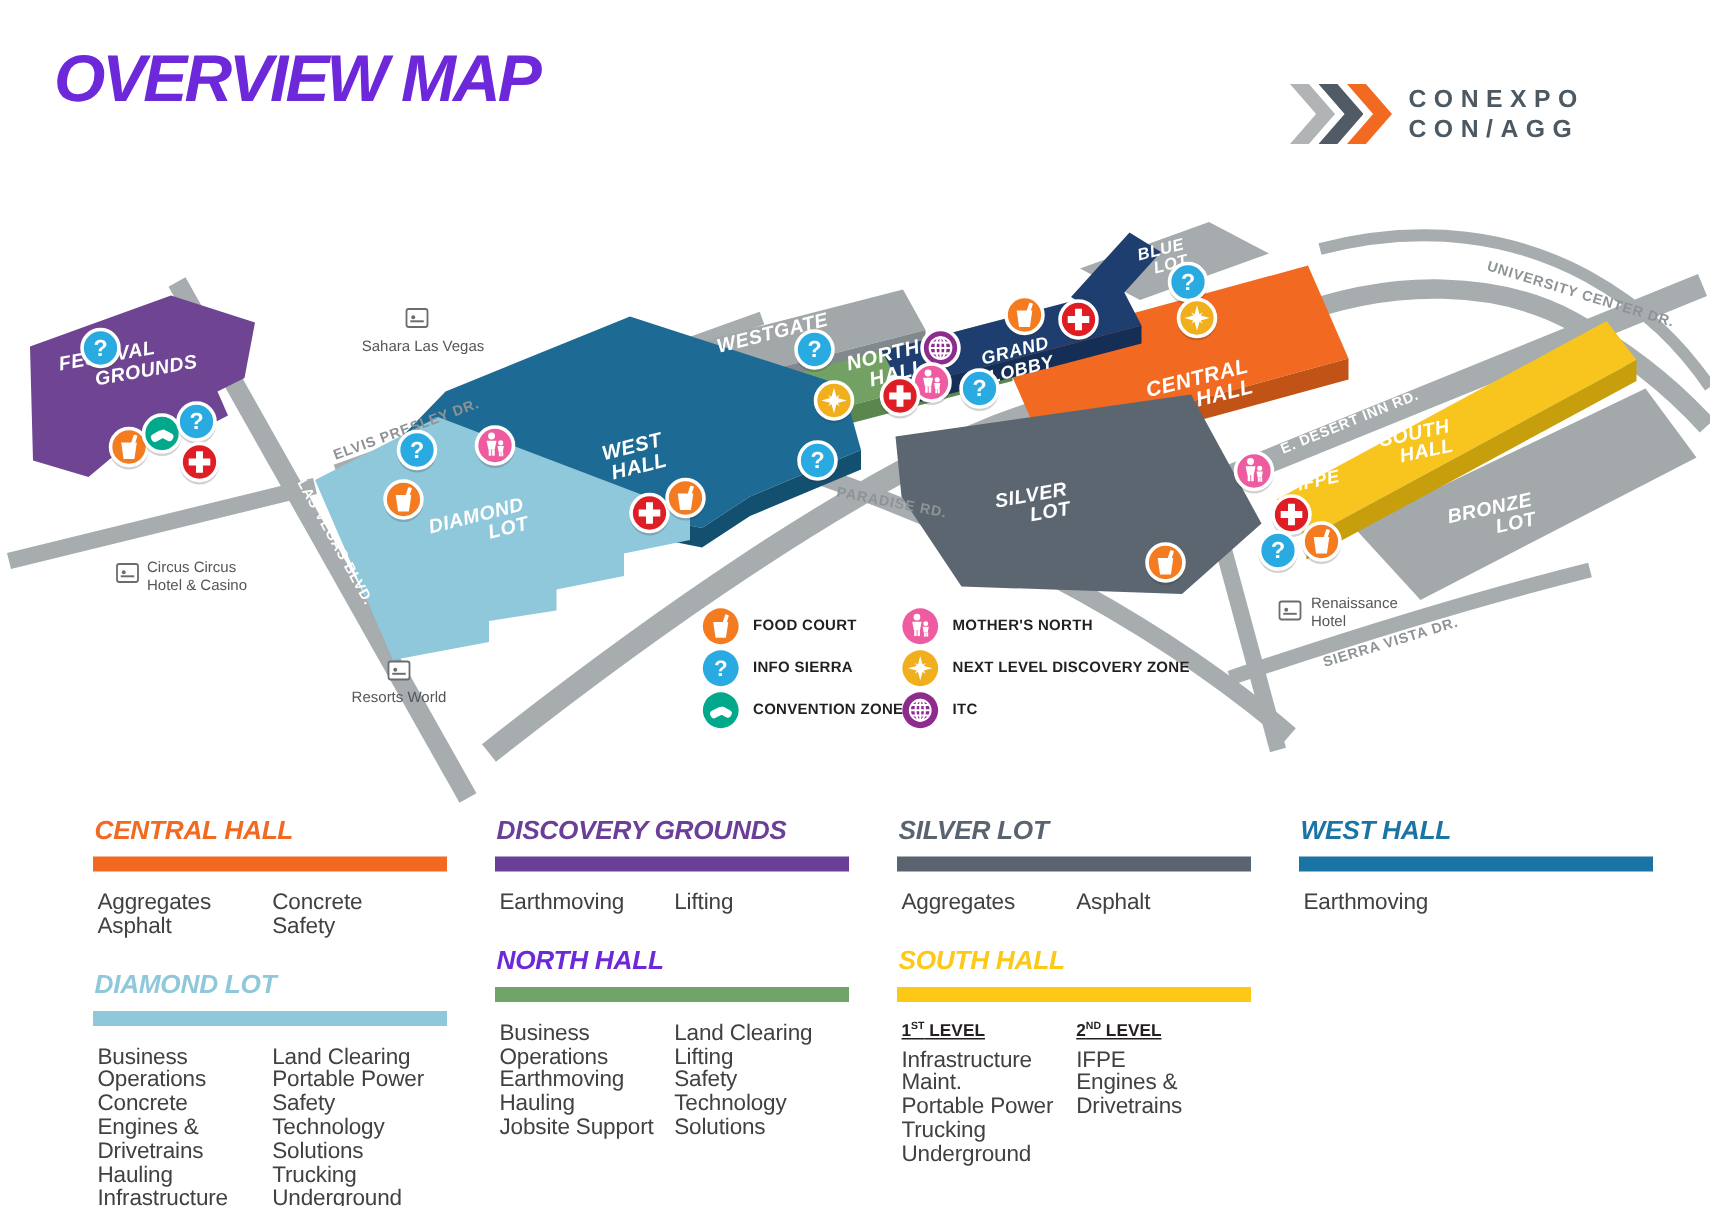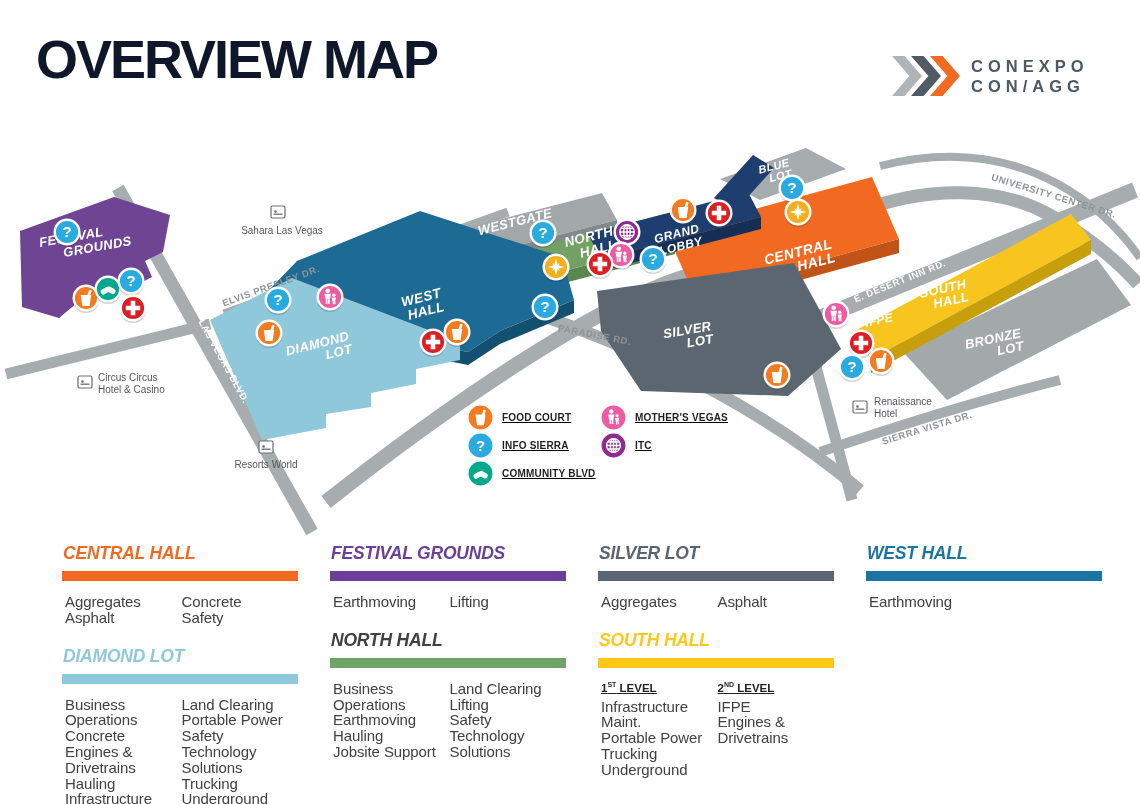--- a/index.html
+++ b/index.html
@@ -1,42 +1,42 @@
 <!DOCTYPE html>
 <html><head>
 <meta charset="utf-8">
 <style>
   html,body { margin:0; padding:0; background:#fff; }
   .page { position:relative; width:1140px; height:804px; background:#fff; overflow:hidden;
           font-family:"Liberation Sans", sans-serif; }
 
   
-  .title { position:absolute; left:36px; top:28px; font-size:54px; font-weight:bold; 
-           color:#0f172a; letter-spacing:-2px; }
-  .logo { position:absolute; left:892px; top:56px; display:flex; align-items:flex-start; }
+  .title { position:absolute; left:36px; top:28px; font-size:44px; font-weight:bold; font-style:italic;
+           color:#6d28d9; letter-spacing:-2px; }
+  .logo { position:absolute; left:860px; top:56px; display:flex; align-items:flex-start; }
   .chevrons { display:flex; align-items:center; }
   .chev { width:30px; height:40px; display:inline-block; margin-right:-11px;
           clip-path:polygon(0 0,42% 0,100% 50%,42% 100%,0 100%,58% 50%); }
   .logo-text { margin-left:22px; font-weight:bold; font-size:16.5px; letter-spacing:5px;
                color:#4C5862; line-height:20px; white-space:nowrap; }
 
   
   #map-svg { position:absolute; left:0; top:130px; }
   .road { stroke:#A7ACAE; fill:none; }
   .vlabel { fill:#fff; font-weight:bold; font-style:italic; letter-spacing:0.4px; }
   .slabel { font-weight:bold; font-size:9.5px; letter-spacing:0.6px; }
   .sw { fill:#fff; } .sg { fill:#8E9396; }
   .lmk { fill:#55565A; font-size:10px; }
   .hbox { fill:#fff; stroke:#6A6C6E; stroke-width:1.2; }
   .hglyph { fill:#6A6C6E; }
   .hline { stroke:#6A6C6E; stroke-width:1.3; fill:none; }
 
   
   .legend { position:absolute; left:468px; top:403px; display:flex; }
-  .lcol { display:flex; flex-direction:column;text-decoration:underline; }
+  .lcol { display:flex; flex-direction:column; }
   .lcol:first-child { width:133px; }
   .lrow { display:flex; align-items:center; height:28px; }
   .licon { width:25px; height:25px; margin-right:9px; flex:0 0 auto; }
   .llabel { font-size:10px; font-weight:bold; color:#231F20; letter-spacing:0.2px; white-space:nowrap; }
 
   
   .sections { position:absolute; left:62px; top:543px; width:1040px; display:grid;
               grid-template-columns:repeat(4,1fr); column-gap:32px; align-items:start; }
   .sec { margin-bottom:20px; }
   .sec h2 { margin:0 0 7px 1px; font-size:17.5px; font-weight:bold; font-style:italic; letter-spacing:-0.2px; }
@@ -371,39 +371,49 @@
           <span class="llabel">INFO SIERRA</span>
         </div>
         <div class="lrow">
           <span class="licon"><svg width="25" height="25" viewBox="-13 -13 26 26">
               <circle r="12.4" fill="#00A98C"></circle>
               <g fill="#fff">
                 <rect x="-8" y="-2.5" width="9.5" height="5.5" rx="2.4" transform="rotate(-28)"></rect>
                 <rect x="-1.5" y="-3" width="9.5" height="5.5" rx="2.4" transform="rotate(28)"></rect>
               </g>
             </svg></span>
-          <span class="llabel">COMMUNITY BLVD</span>
+          <span class="llabel">CONVENTION ZONE</span>
         </div>
       </div>
     <div class="lcol" id="legend-col-1">
         <div class="lrow">
           <span class="licon"><svg width="25" height="25" viewBox="-13 -13 26 26">
               <circle r="12.4" fill="#EF5BA1"></circle>
               <g fill="#fff">
                 <circle cx="-2.3" cy="-6.3" r="2.3"></circle>
                 <path d="M-5.6,-3.2 H1 L-0.2,2.6 H-4.4 Z"></path>
                 <rect x="-4.2" y="2.6" width="1.7" height="4.2"></rect>
                 <rect x="-1.9" y="2.6" width="1.7" height="4.2"></rect>
                 <circle cx="3.8" cy="-1.8" r="1.7"></circle>
                 <path d="M1.7,0.4 H5.9 L5.2,4.4 H2.4 Z"></path>
                 <rect x="2.6" y="4.4" width="1.3" height="2.8"></rect>
                 <rect x="4.2" y="4.4" width="1.3" height="2.8"></rect>
               </g>
             </svg></span>
-          <span class="llabel">MOTHER'S VEGAS</span>
+          <span class="llabel">MOTHER'S NORTH</span>
+        </div>
+        <div class="lrow">
+          <span class="licon"><svg width="25" height="25" viewBox="-13 -13 26 26">
+              <circle r="12.4" fill="#F2AF1D"></circle>
+              <g fill="#fff">
+                <path d="M0,-8.5 L1.8,-1.8 L8.5,0 L1.8,1.8 L0,8.5 L-1.8,1.8 L-8.5,0 L-1.8,-1.8 Z"></path>
+                <path transform="rotate(45)" opacity="0.9" d="M0,-5.5 L1.1,-1.1 L5.5,0 L1.1,1.1 L0,5.5 L-1.1,1.1 L-5.5,0 L-1.1,-1.1 Z"></path>
+              </g>
+            </svg></span>
+          <span class="llabel">NEXT LEVEL DISCOVERY ZONE</span>
         </div>
         <div class="lrow">
           <span class="licon"><svg width="25" height="25" viewBox="-13 -13 26 26">
               <circle r="12.4" fill="#8E2B8E"></circle>
               <g fill="none" stroke="#fff" stroke-width="1.4">
                 <circle r="7.2"></circle>
                 <ellipse rx="3.3" ry="7.2"></ellipse>
                 <path d="M-7.2,0 H7.2 M-6.2,-3.6 H6.2 M-6.2,3.6 H6.2 M0,-7.2 V7.2"></path>
               </g>
             </svg></span>
@@ -446,33 +456,33 @@
               <li>Safety</li>
               <li>Technology Solutions</li>
               <li>Trucking</li>
               <li>Underground</li>
             </ul>
           </div>
         </div>
       </div>
       <div>
         <div class="sec">
-          <h2 style="color: rgb(107, 62, 152);">FESTIVAL GROUNDS</h2>
+          <h2 style="color: rgb(107, 62, 152);">DISCOVERY GROUNDS</h2>
           <div class="bar" style="background: rgb(107, 62, 152);"></div>
           <div class="items">
             <ul>
               <li>Earthmoving</li>
             </ul>
             <ul>
               <li>Lifting</li>
             </ul>
           </div>
         </div>
         <div class="sec">
-          <h2 style="color: #404040;">NORTH HALL</h2>
+          <h2 style="color: #6d28d9;">NORTH HALL</h2>
           <div class="bar" style="background: rgb(111, 163, 104);"></div>
           <div class="items">
             <ul>
               <li>Business Operations</li>
               <li>Earthmoving</li>
               <li>Hauling</li>
               <li>Jobsite Support</li>
             </ul>
             <ul>
               <li>Land Clearing</li>

